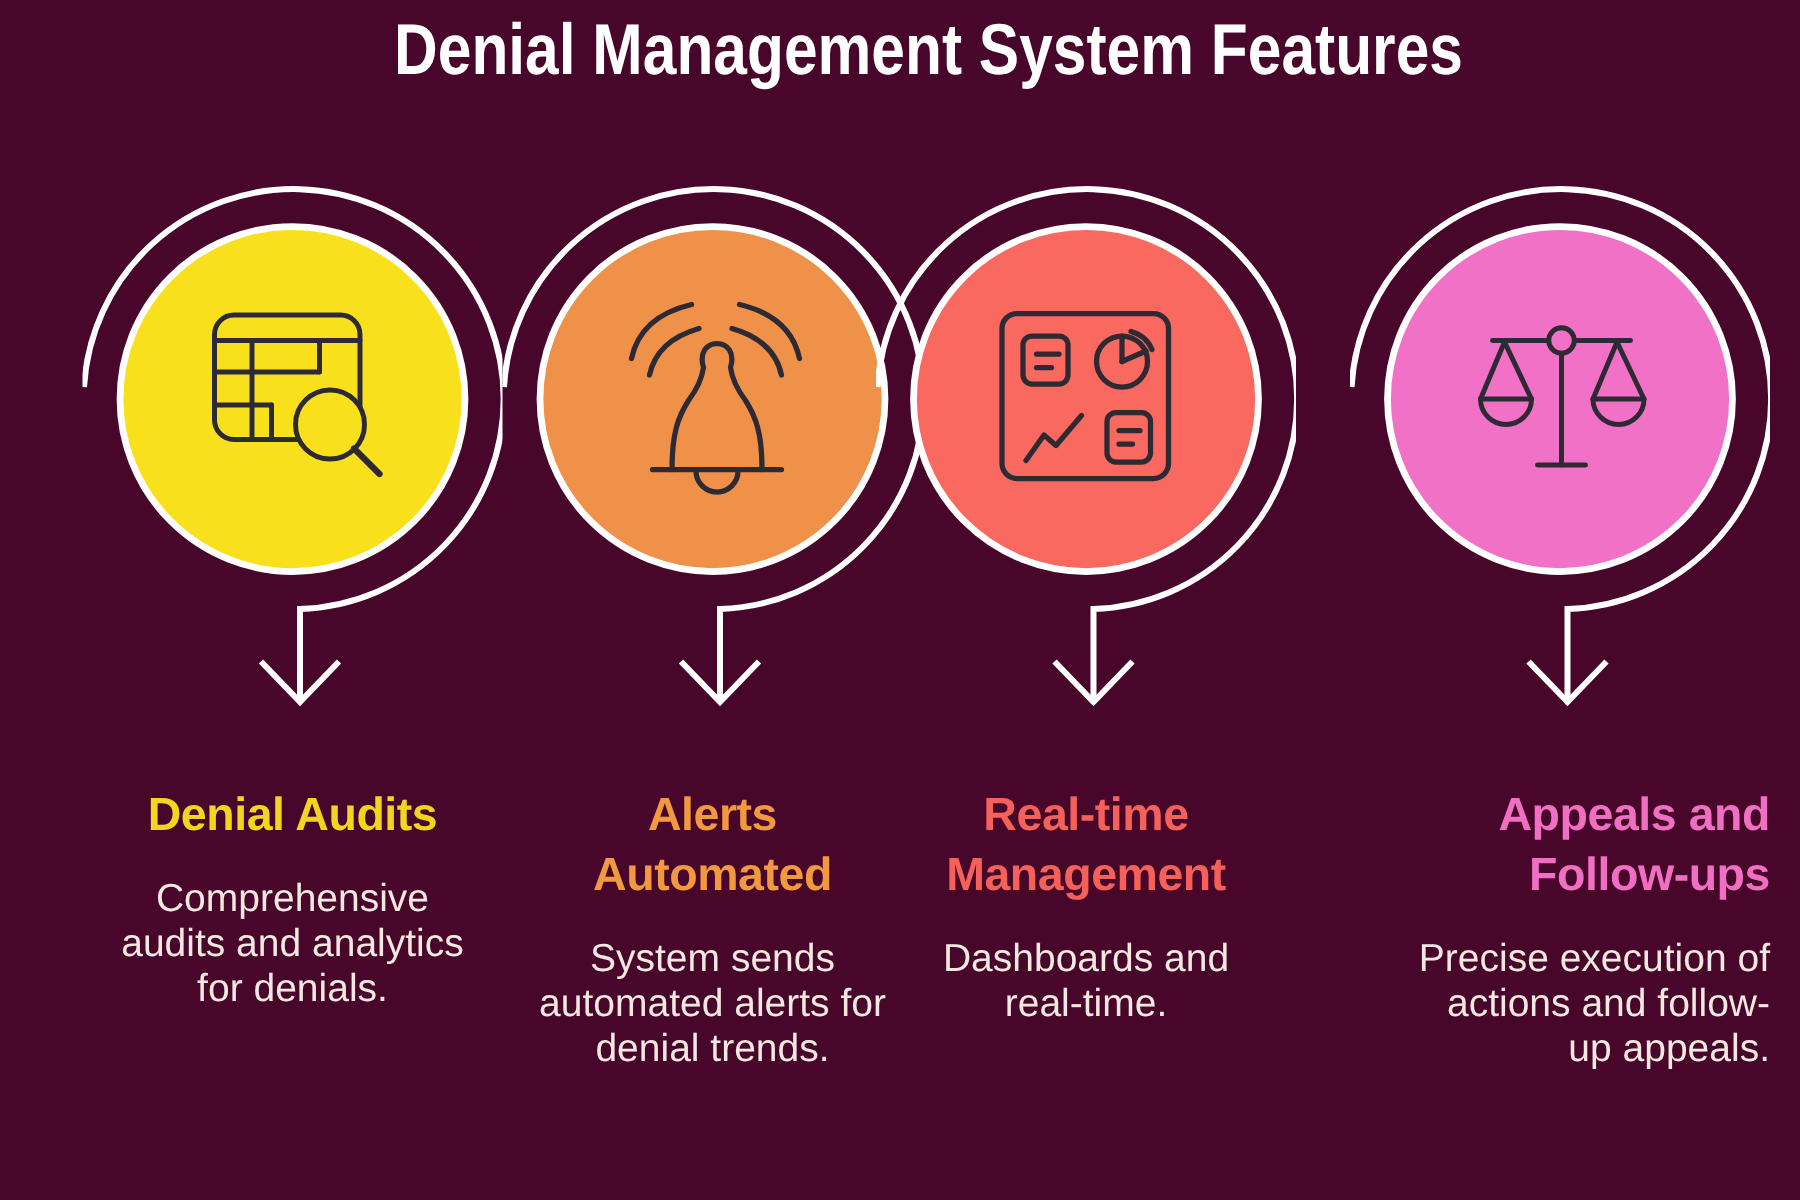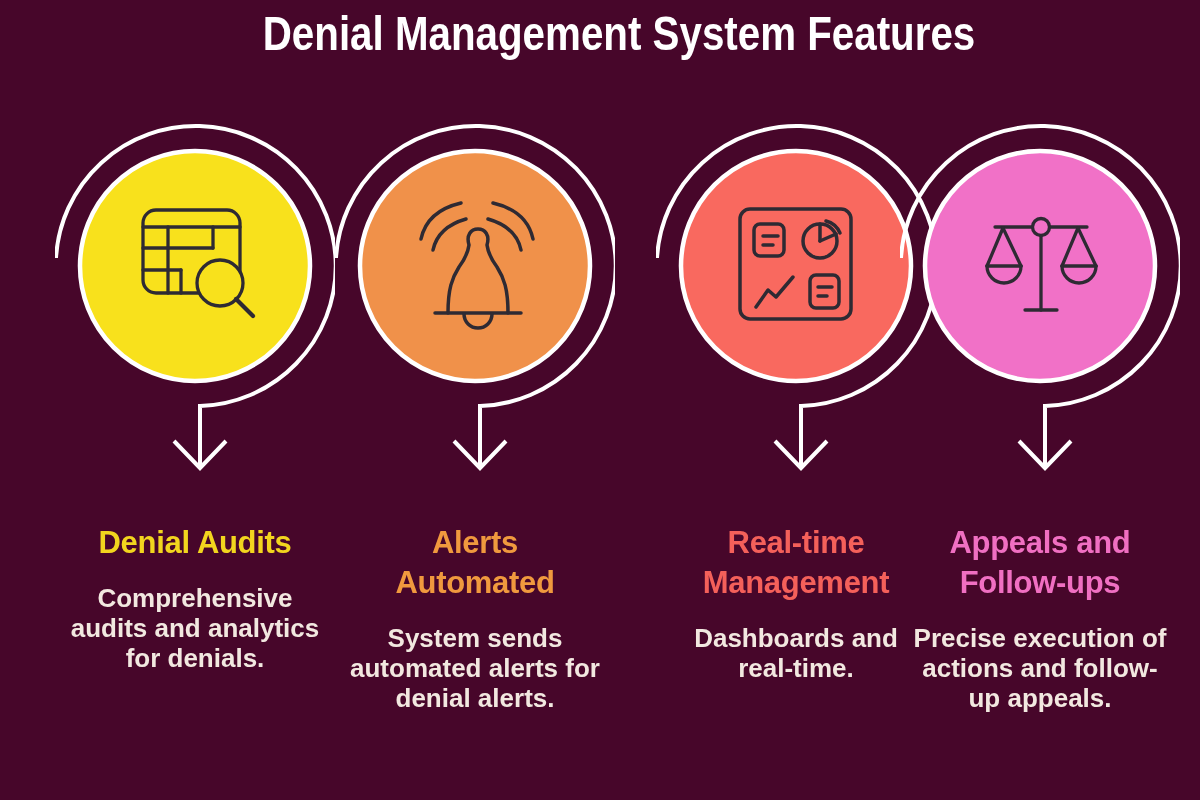--- a/index.html
+++ b/index.html
@@ -20,43 +20,43 @@
     transform: scaleX(0.84); transform-origin: 50% 50%;
     white-space: nowrap;
   }
 
   .unit {
     position: absolute; top: 115px; width: 280px; height: 660px;
     text-align: center;
   }
   .unit.u0 { left: 55px; }
   .unit.u1 { left: 335px; }
-  .unit.u2 { left: 656px; text-align: center; }
-  .unit.u3 { left: 900px; }
+  .unit.u2 { left: 584px; text-align: center; }
+  .unit.u3 { left: 900px; text-align: right; }
 
   .badge { display: block; width: 280px; height: 380px; }
 
   .ring-group path {
     fill: none; stroke-width: 4px;
     stroke-linecap: butt; stroke-linejoin: miter;
   }
   .main-circle { stroke: #FFFFFF; stroke-width: 4.5px; }
   .icon { fill: none; stroke-width: 3.3px; stroke-linecap: round; stroke-linejoin: round; }
 
   .unit h2 {
     margin: 28px 0 0 0;
     font-size: 31px; font-weight: 700; line-height: 40px;
     letter-spacing: -0.3px;
     color: var(--accent, #fff);
   }
   .unit h2 span { display: block; }
 
   .unit p {
     margin: 20px 0 0 0;
-    font-size: 26px; font-weight: 700; line-height: 30px;
+    font-size: 26px; font-weight: 400; line-height: 30px;
     color: var(--body-text, #F2E8E0);
   }
   .unit p span { display: block; }
 </style>
 </head>
 <body style="background: rgb(71, 6, 42);">
 
 <div class="stage">
 
   <h1 class="page-title">Denial Management System Features</h1>
@@ -108,21 +108,21 @@
         <path d="M 186 135 Q 181 112 153 104"></path>
       </g>
     </svg>
     <h2>
       <span>Alerts</span>
       <span>Automated</span>
     </h2>
     <p>
       <span>System sends</span>
       <span>automated alerts for</span>
-      <span>denial alerts.</span>
+      <span>denial trends.</span>
     </p>
   </div>
 
   <div class="unit u2" style="--accent: #F4605A;">
     <svg class="badge" viewBox="0 0 280 380">
       <g class="ring-group">
         <path d="M 1 143 A 140 140 0 1 1 145 291 L 145 352" stroke="#FFFFFF"></path>
         <path d="M 119 326 L 145 353 L 171 326" stroke="#FFFFFF"></path>
       </g>
       <circle class="main-circle" cx="140" cy="151" r="115" fill="#F9695F"></circle>

